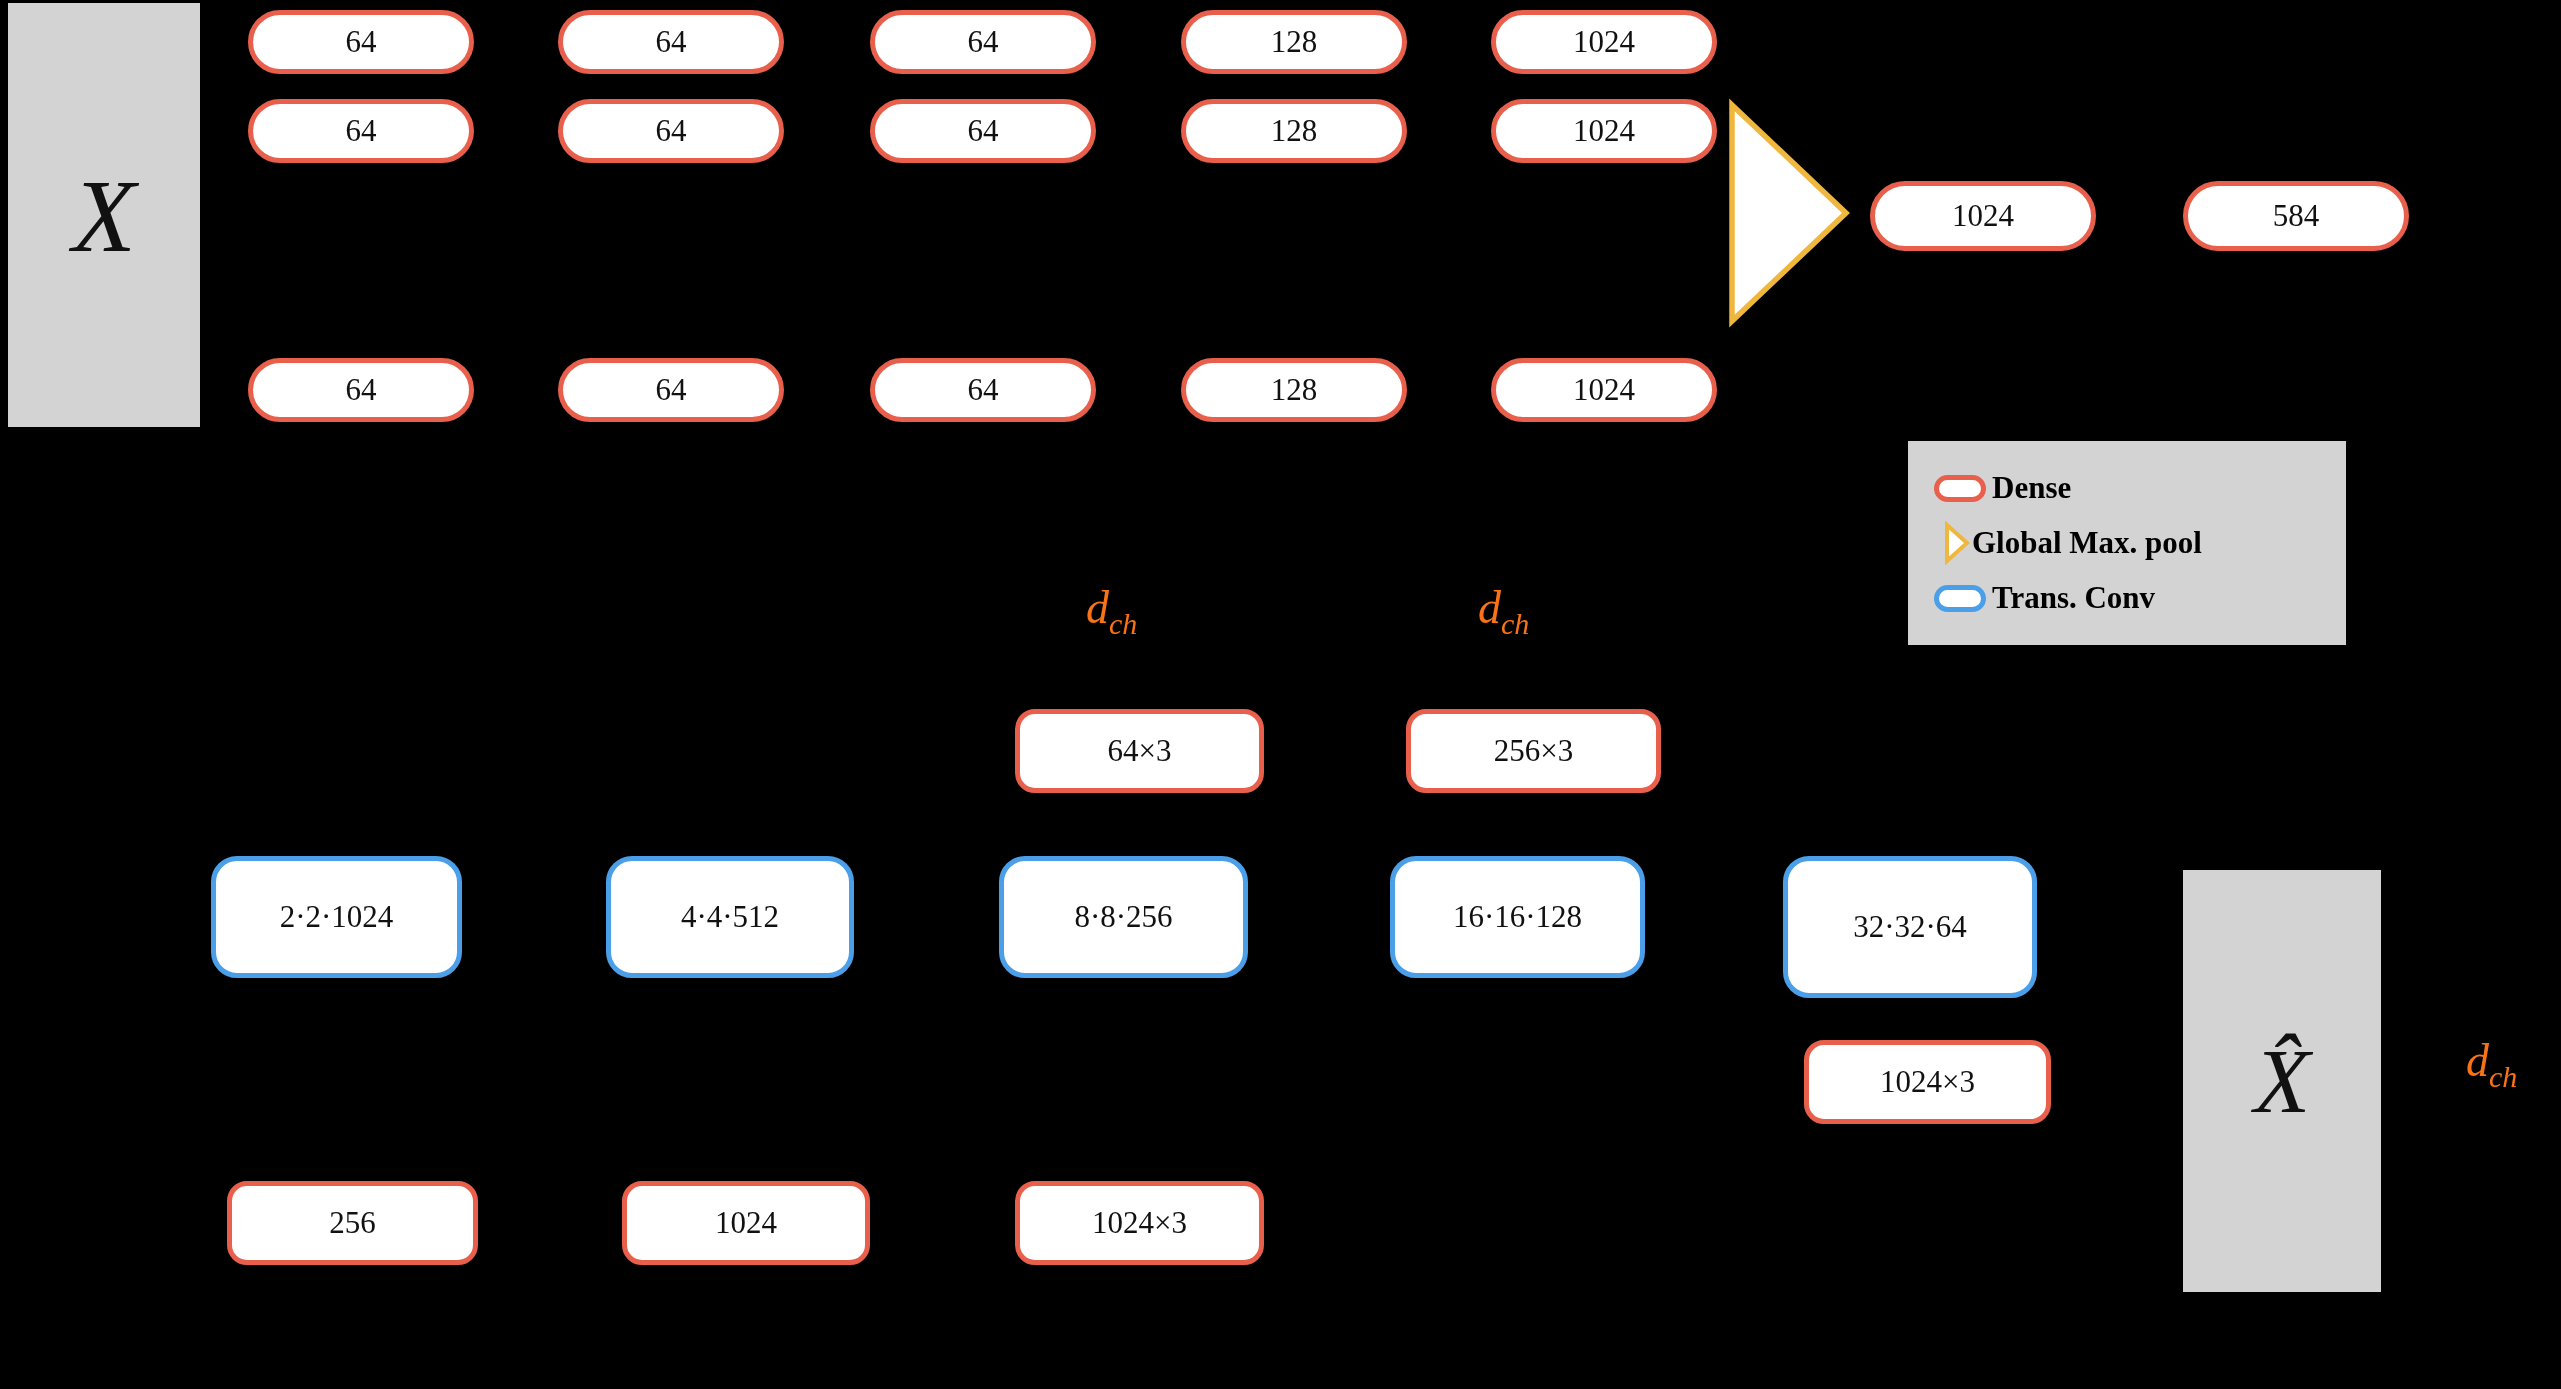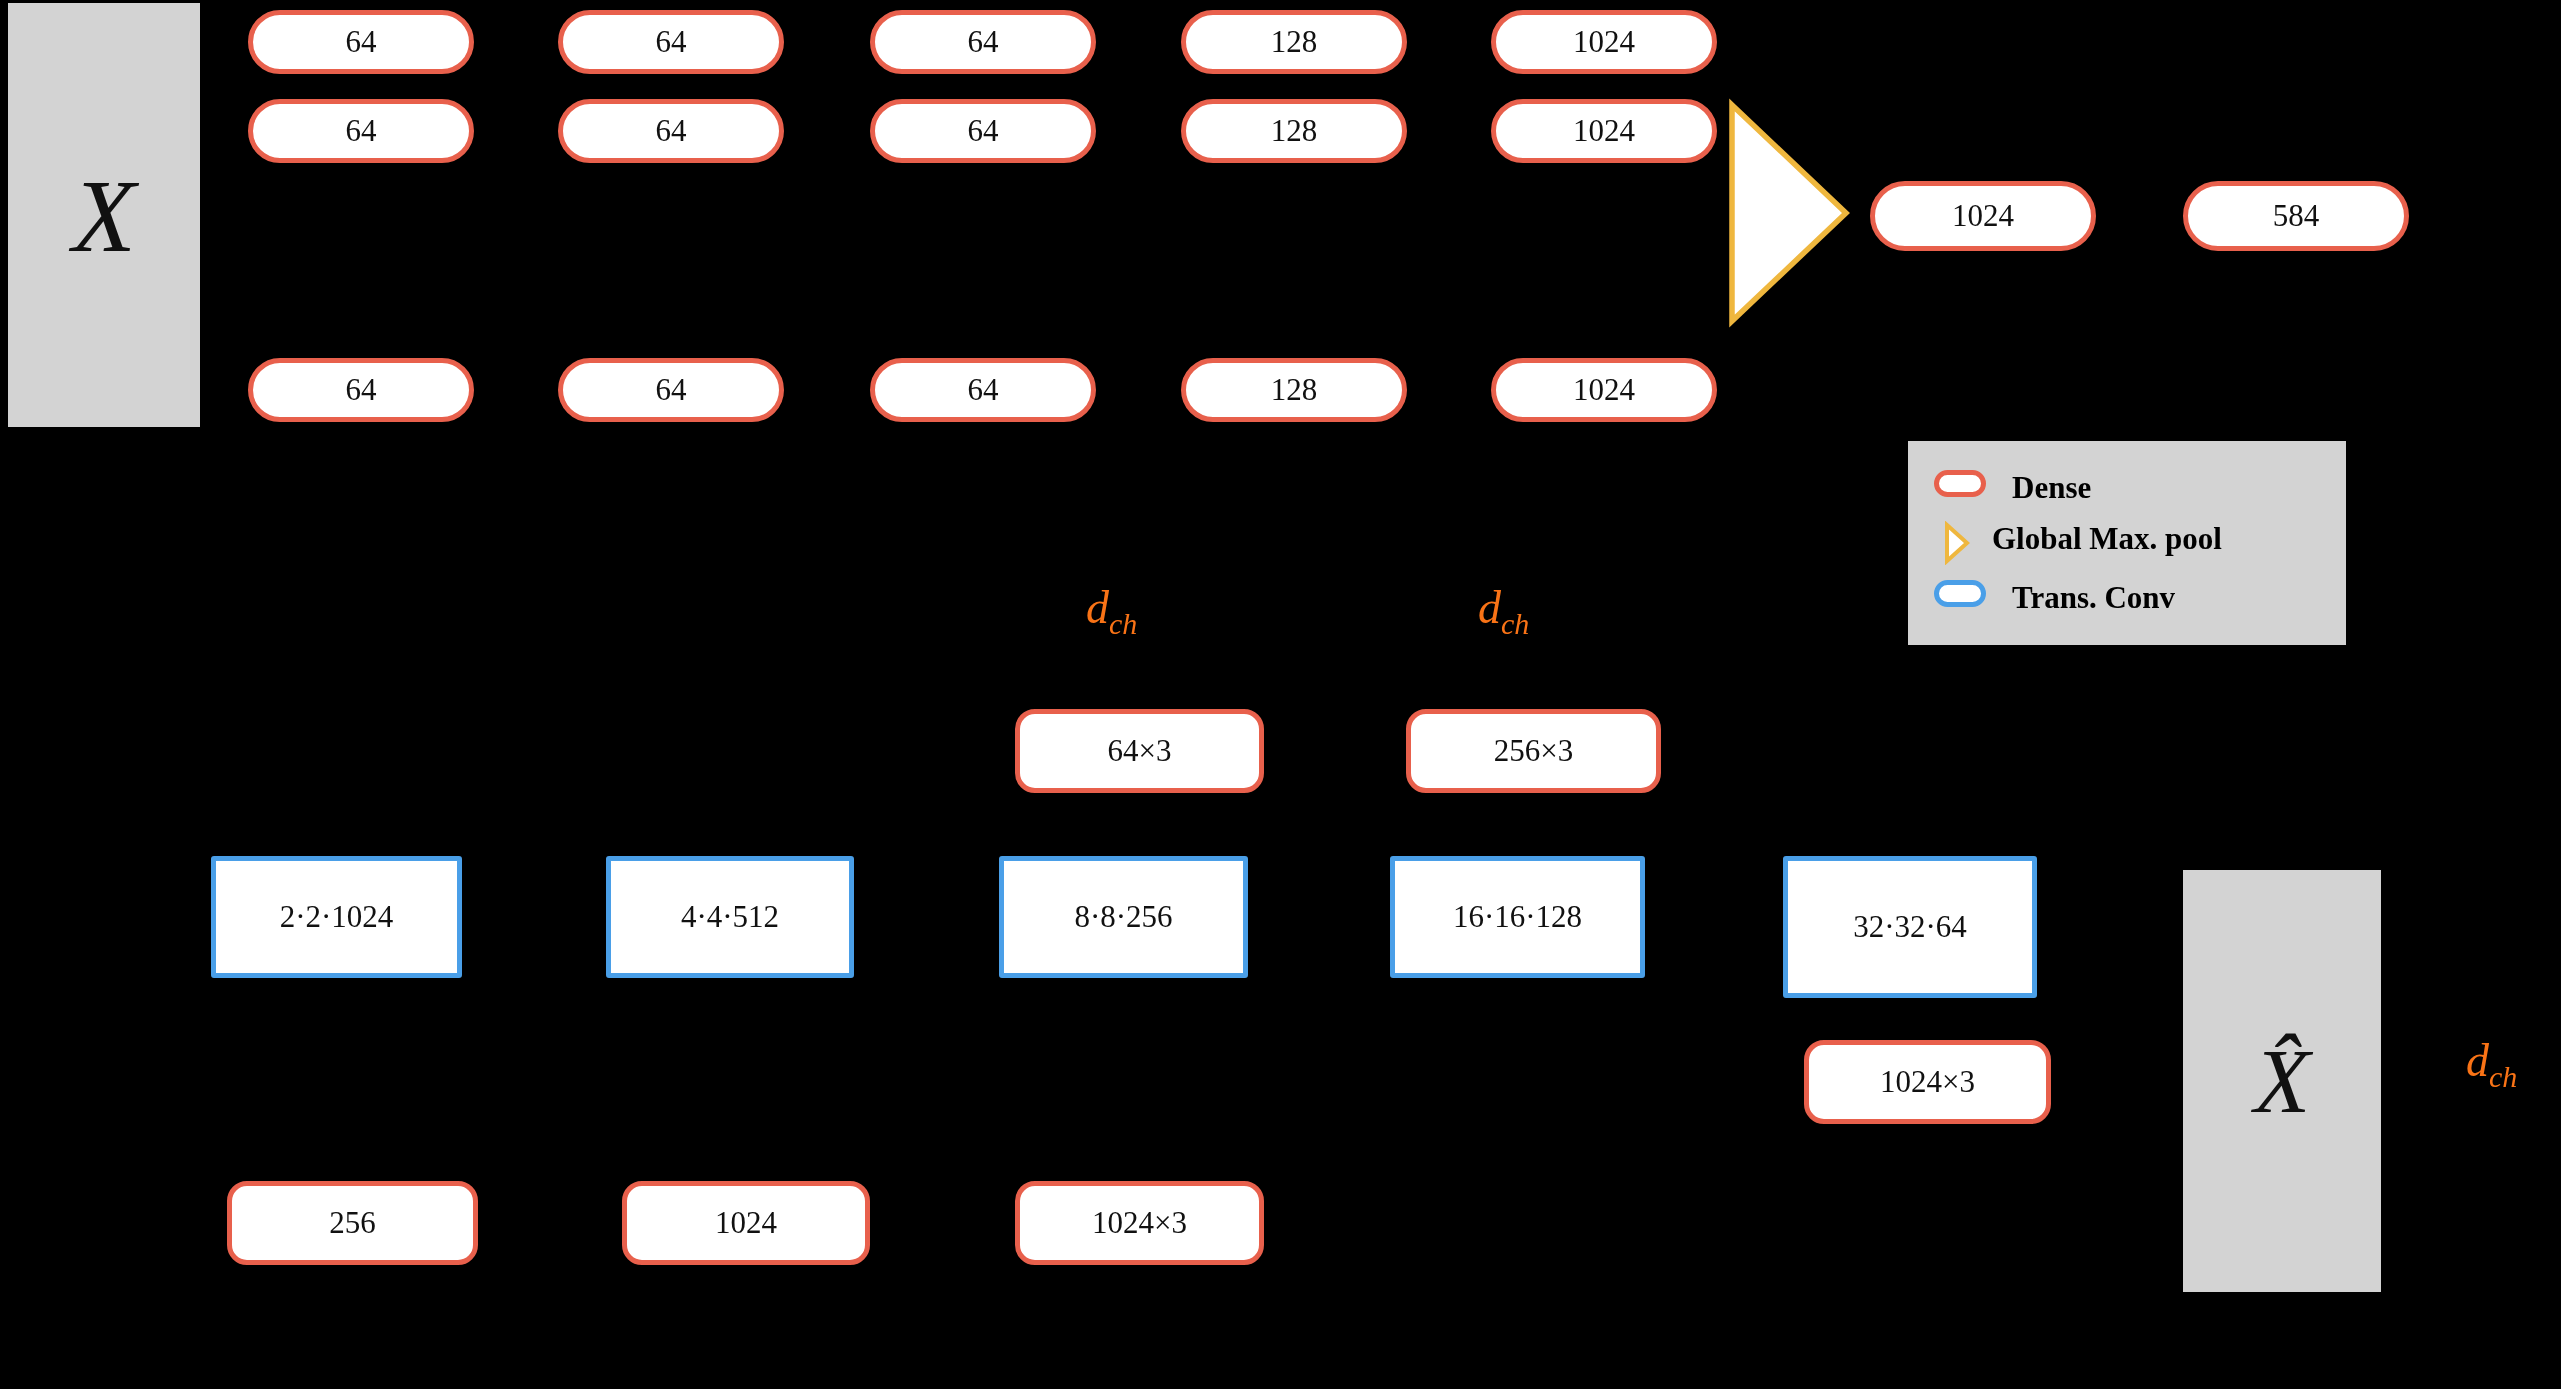--- a/index.html
+++ b/index.html
@@ -50,21 +50,21 @@
     font-size: 31px;
     color: #111;
     margin-left: 16px;
   }
   
   .bbox {
     position: absolute;
     box-sizing: border-box;
     background: #fff;
     border: 5px solid #4a9fe8;
-    border-radius: 3px;
+    border-radius: 26px;
     display: flex;
     align-items: center;
     justify-content: center;
     font-size: 31px;
     color: #111;
   }
   .tri { position: absolute; }
 
   
   .dch {
@@ -82,21 +82,21 @@
     left: 1908px; top: 441px;
     width: 438px; height: 204px;
     background: #d3d3d3;
     box-sizing: border-box;
     display: flex;
     flex-direction: column;
     justify-content: center;
     gap: 15px;
     padding-left: 26px;
   }
-  .legend-row { display: flex; gap: 26px; }
+  .legend-row { display: flex; align-items: center; gap: 6px; }
   .legend-label { font-weight: bold; font-size: 31px; color: #000; }
   .icon-pill {
     width: 52px; height: 27px;
     box-sizing: border-box;
     border-radius: 14px;
     border: 5px solid #e8604c;
     background: #fff;
     flex: 0 0 auto;
   }
   .icon-pill.blue { border-color: #4a9fe8; }

